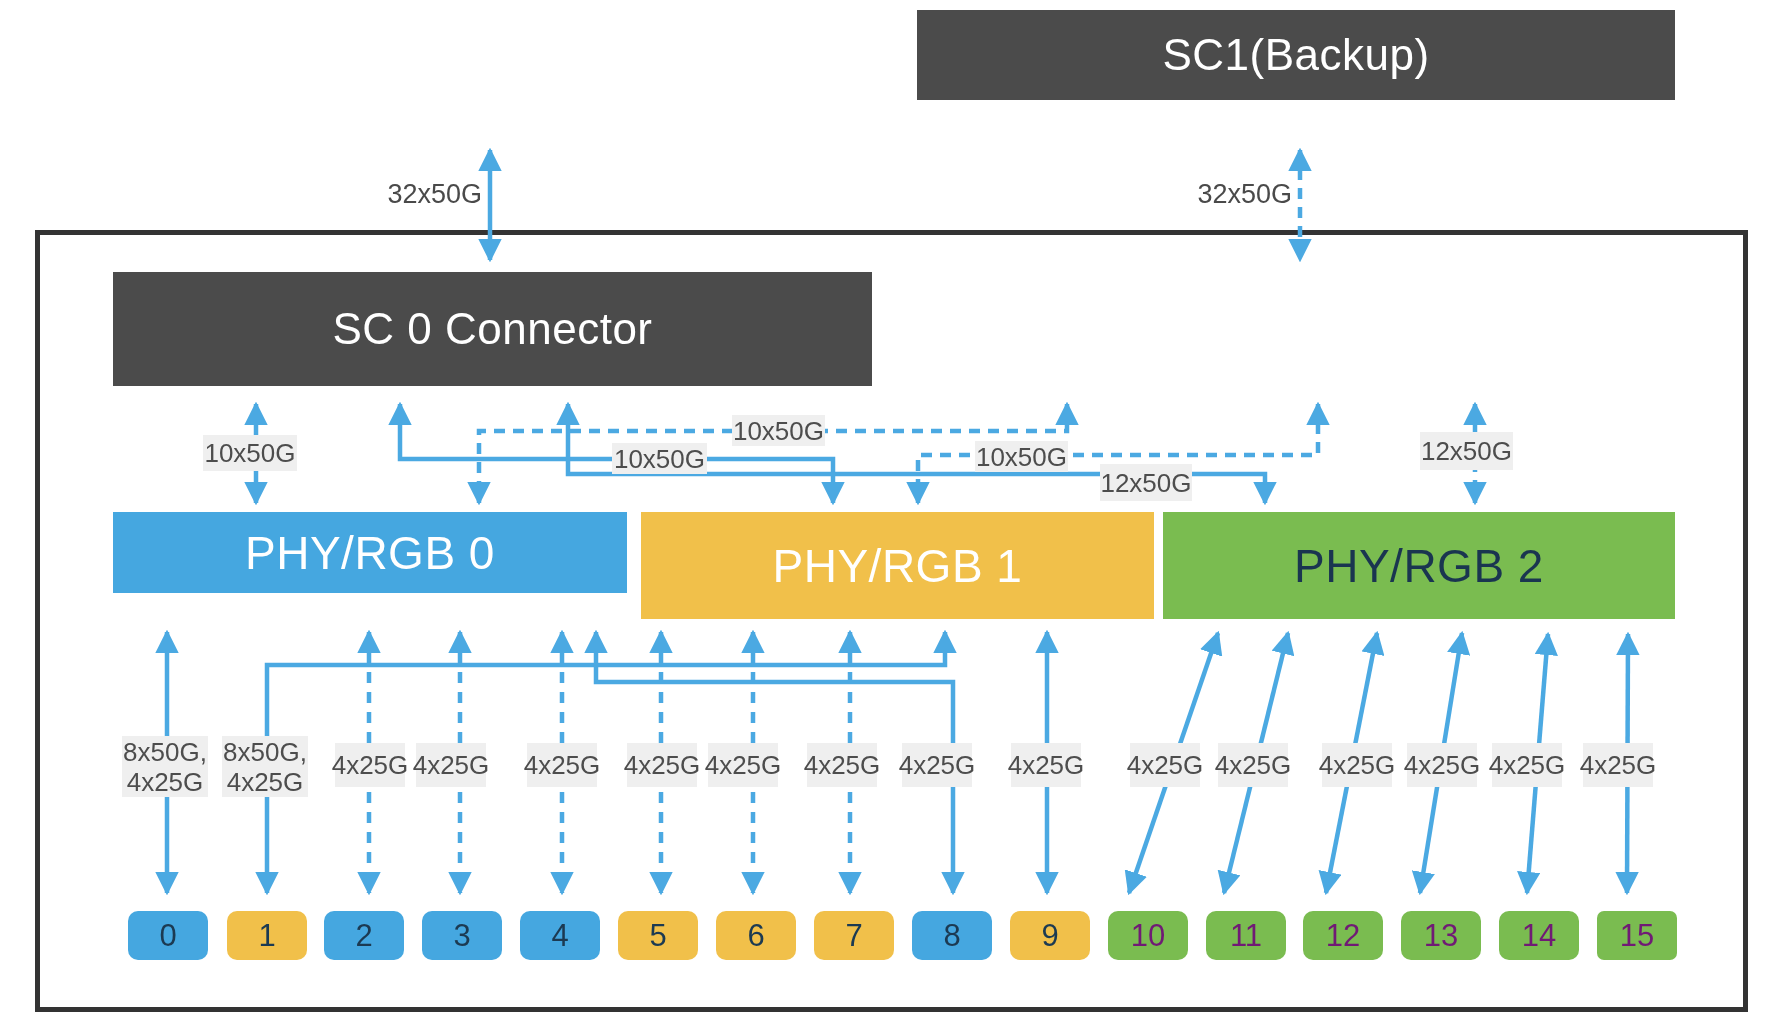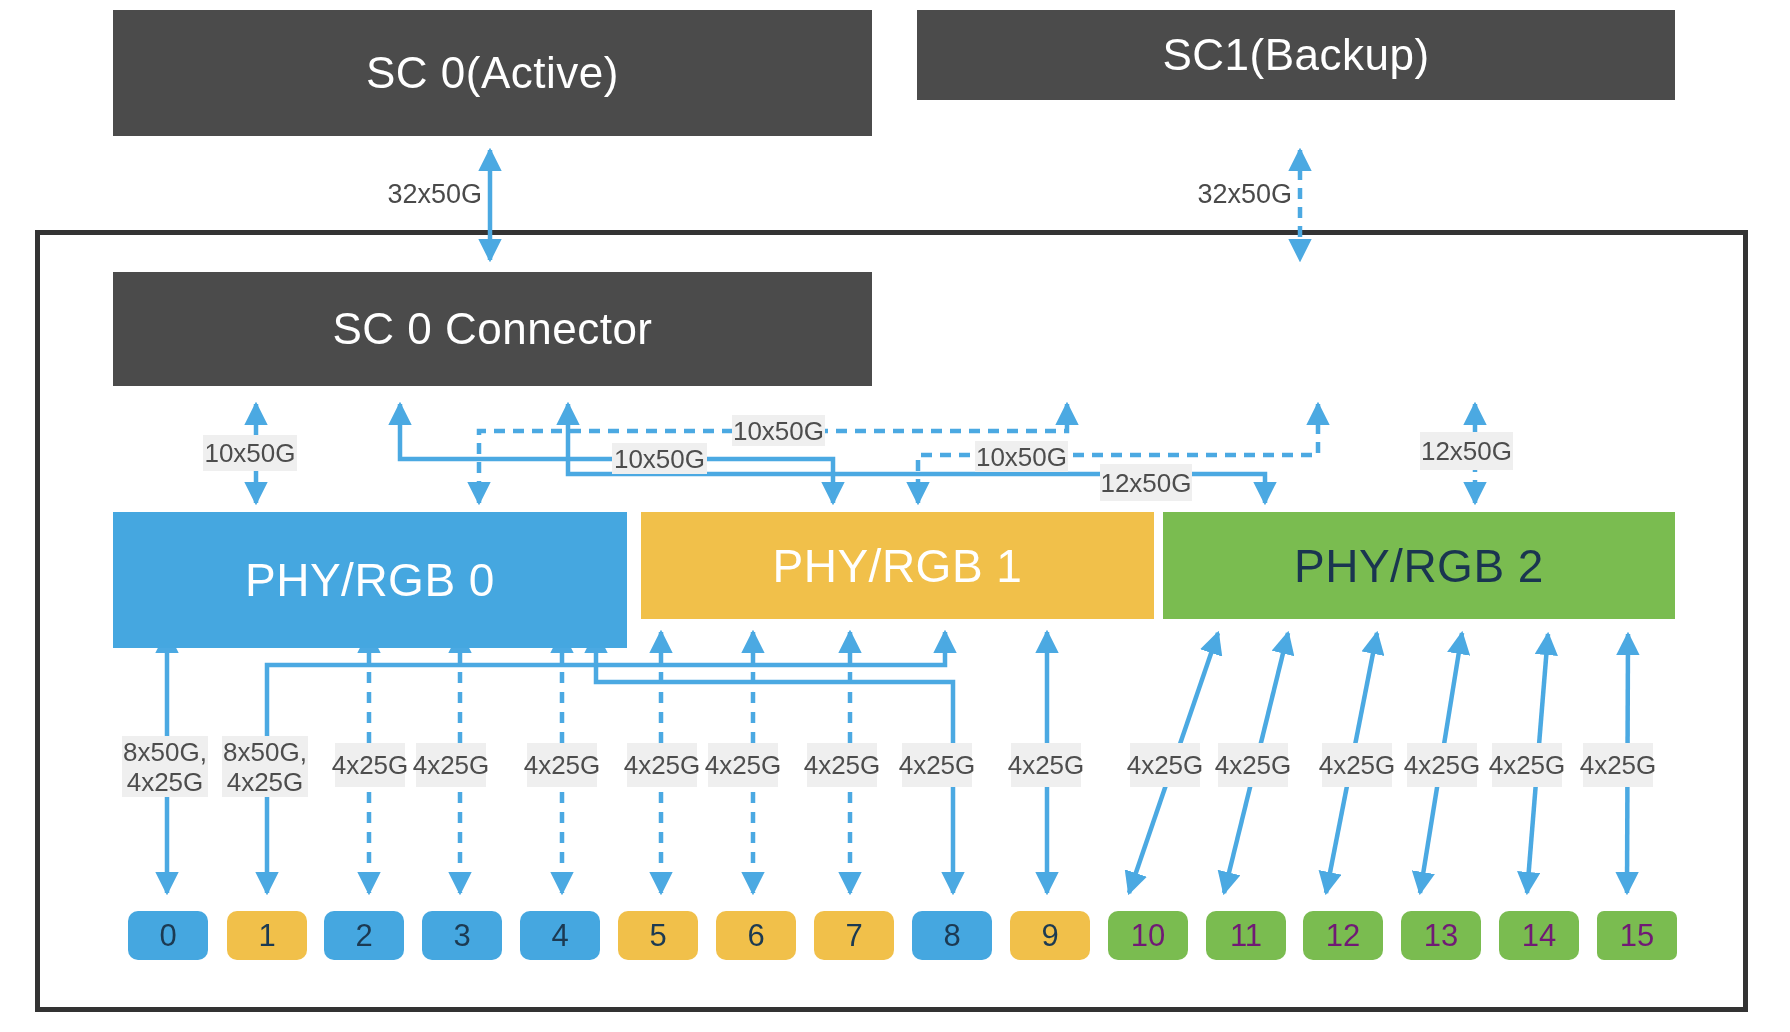--- a/index.html
+++ b/index.html
@@ -61,42 +61,39 @@
       <path d="M1047,632 V893" marker-start="url(#ah)" marker-end="url(#ah)"></path>
       <path d="M1218,633 L1129,893" marker-start="url(#ah)" marker-end="url(#ah)"></path>
       <path d="M1288,633 L1224,893" marker-start="url(#ah)" marker-end="url(#ah)"></path>
       <path d="M1377,633 L1326,893" marker-start="url(#ah)" marker-end="url(#ah)"></path>
       <path d="M1462,633 L1420,893" marker-start="url(#ah)" marker-end="url(#ah)"></path>
       <path d="M1548,634 L1527,893" marker-start="url(#ah)" marker-end="url(#ah)"></path>
       <path d="M1628,634 L1627,893" marker-start="url(#ah)" marker-end="url(#ah)"></path>
     </g>
   </svg>
 
-  <div class="node dark bigtitle" style="left:113px;top:10px;width:759px;height:126px;">
-    <span>SC 0(Active)</span>
-  </div>
   <div class="node dark bigtitle" style="left:917px;top:10px;width:758px;height:90px;text-align:right;">
     <span>SC1(Backup)</span>
   </div>
 
   <div class="uplbl" style="left:372px;top:179px;width:110px;">32x50G</div>
   <div class="uplbl" style="left:1182px;top:179px;width:110px;">32x50G</div>
 
   <div class="node dark bigtitle" style="left:113px;top:272px;width:759px;height:114px;">
     <span>SC 0 Connector</span>
   </div>
 
   <div class="lbl" style="left:203px;top:435px;width:94px;height:36px;">10x50G</div>
   <div class="lbl" style="left:612px;top:443px;width:95px;height:31px;">10x50G</div>
   <div class="lbl" style="left:1100px;top:464px;width:92px;height:37px;">12x50G</div>
   <div class="lbl" style="left:732px;top:415px;width:93px;height:31px;">10x50G</div>
   <div class="lbl" style="left:975px;top:441px;width:93px;height:31px;">10x50G</div>
   <div class="lbl" style="left:1420px;top:432px;width:93px;height:38px;">12x50G</div>
 
-  <div class="node blue phytitle" style="left:113px;top:512px;width:514px;height:136px;">
+  <div class="node blue phytitle" style="left:113px;top:512px;width:514px;height:81px;">
     <span>PHY/RGB 0</span>
   </div>
   <div class="node yellow phytitle" style="left:641px;top:512px;width:513px;height:107px;">
     <span>PHY/RGB 1</span>
   </div>
   <div class="node green phytitle" style="left:1163px;top:512px;width:512px;height:107px;">
     <span>PHY/RGB 2</span>
   </div>
 
   <div class="lbl" style="left:122px;top:736px;width:86px;height:61px;">

